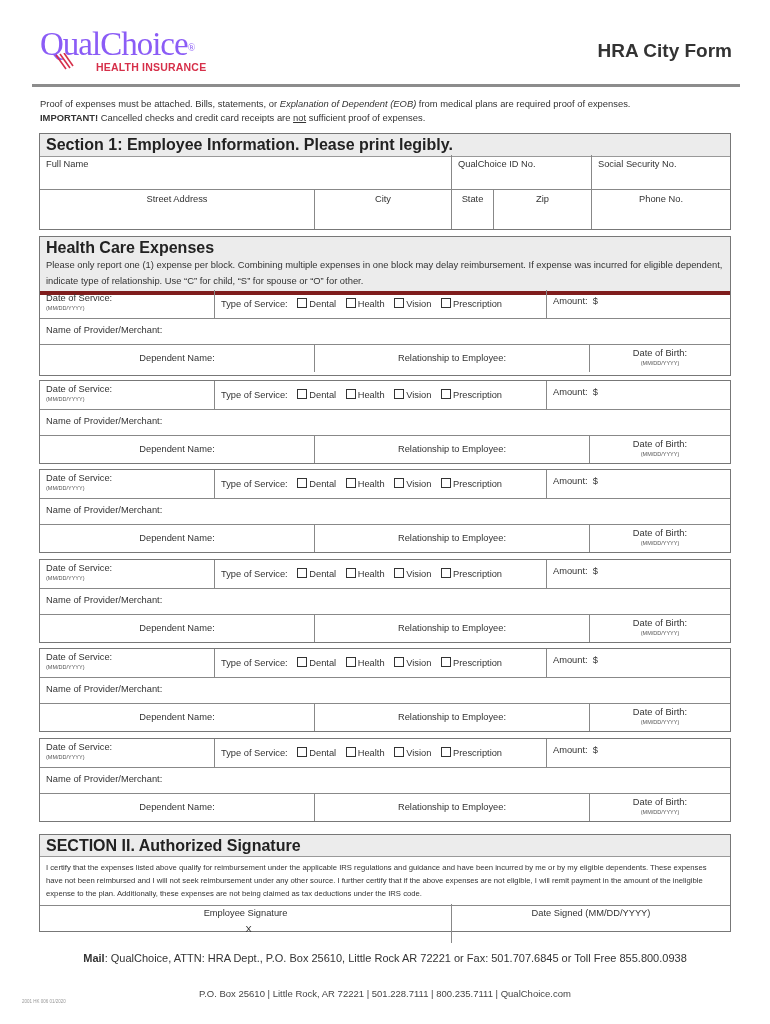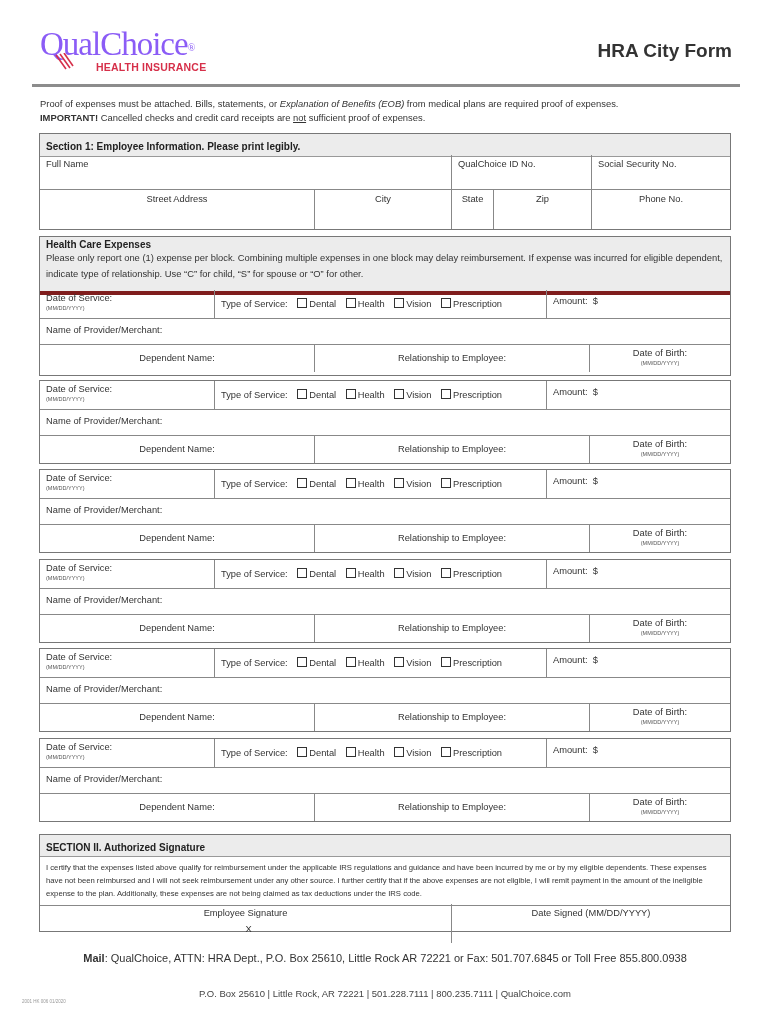--- a/index.html
+++ b/index.html
@@ -18,21 +18,21 @@
   .title { right: 38px; top: 40px; font-size: 19px; font-weight: bold; color: #333; }
   .header-rule { left: 32px; top: 84px; width: 708px; height: 3px; background: #8c8c8c; }
 
   .intro { left: 40px; top: 97px; font-size: 9.4px; line-height: 13.5px; color: #333; width: 700px; }
   .intro i { font-style: italic; }
   .intro u { text-decoration: underline; }
 
   
   .box { position: absolute; left: 39px; width: 692px; border: 1.3px solid #777; box-sizing: border-box; }
   .box-head { background: #ececec; border-bottom: 1px solid #999; padding: 2px 6px 2px 6px; }
-  .box-head .h { font-size: 10px; font-weight: bold; color: #222; }
+  .box-head .h { font-size: 16px; font-weight: bold; color: #222; }
   .box-head .sub { font-size: 9.4px; color: #333; line-height: 16px; }
   .cell { position: absolute; border-right: 1px solid #888; border-bottom: 1px solid #888; box-sizing: border-box;
           font-size: 9.3px; color: #333; padding: 4px 6px; }
   .nobr { border-right: none; }
   .nobb { border-bottom: none; text-align: center; }
   .tiny { font-size: 5.5px; color: #555; display: block; margin-top: 2px; }
   .cb { display: inline-block; width: 8px; height: 8px; border: 1px solid #333; vertical-align: -1px; margin: 0 2px 0 7px; }
 
   .mail { left: 0; width: 770px; top: 952px; text-align: center; font-size: 11px; color: #333; }
   .mail b { font-weight: bold; }
@@ -52,21 +52,21 @@
         <line x1="6" y1="1" x2="16" y2="15"></line>
         <line x1="10" y1="0" x2="19" y2="13"></line>
     </g>
   </svg>
   <div class="logo-sub">HEALTH INSURANCE</div>
 </div>
 <div class="abs title">HRA City Form</div>
 <div class="abs header-rule"></div>
 
 <div class="abs intro">
-  <div><span>Proof of expenses must be attached. Bills, statements, or </span><i>Explanation of Benefits (EOB)</i><span> from medical plans are required proof of expenses.</span></div>
+  <div><span>Proof of expenses must be attached. Bills, statements, or </span><i>Explanation of Dependent (EOB)</i><span> from medical plans are required proof of expenses.</span></div>
   <div><b>IMPORTANT!</b><span> Cancelled checks and credit card receipts are </span><u>not</u><span> sufficient proof of expenses.</span></div>
 </div>
 
 <div class="box" style="top:133px;height:97px;">
   <div class="box-head" style="height:18px;padding-top:2px;">
     <span class="h">Section 1: Employee Information. Please print legibly.</span>
   </div>
   <div class="cell" style="left:0;top:21px;width:412px;height:35px;"><span>Full Name</span></div>
   <div class="cell" style="left:412px;top:21px;width:140px;height:35px;"><span>QualChoice ID No.</span></div>
   <div class="cell nobr" style="left:552px;top:21px;width:138px;height:35px;"><span>Social Security No.</span></div>

